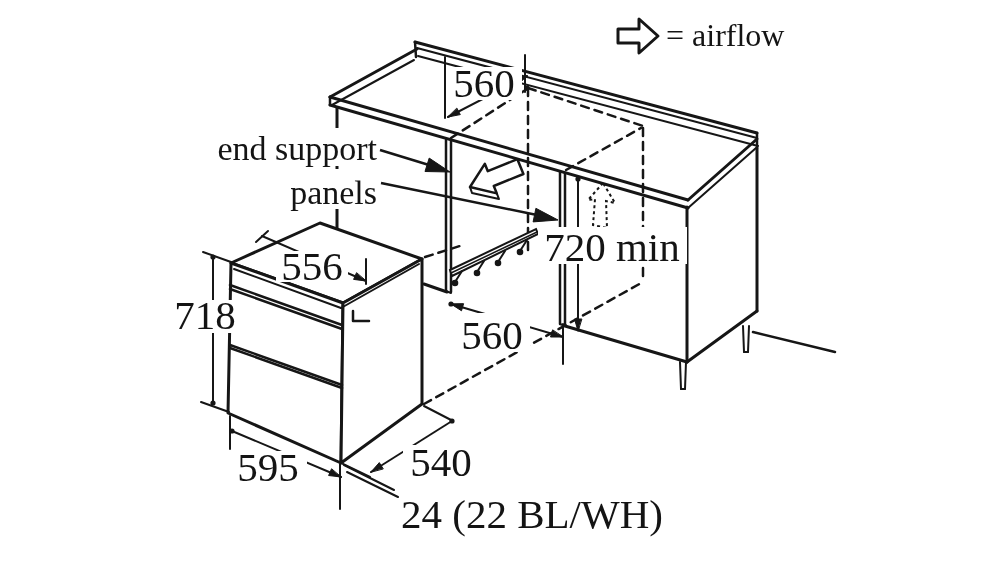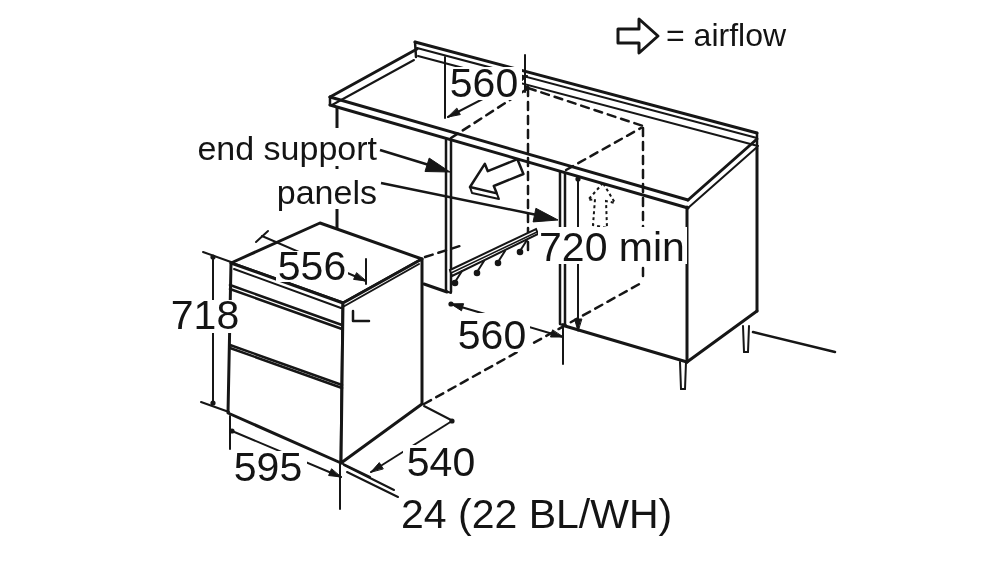--- a/index.html
+++ b/index.html
@@ -1,18 +1,18 @@
 <!DOCTYPE html>
 <html><head>
 <meta charset="utf-8">
 <style>
   html,body{margin:0;padding:0;background:#fff;}
   .stage{
     position:relative;width:988px;height:562px;background:#fff;
-    font-family:Liberation Sans, sans-serif;overflow:hidden;
+    font-family:Liberation Serif, serif;overflow:hidden;
   }
   svg{position:absolute;left:0;top:0;}
   text{fill:#141414;}
   .num{font-size:41px;}
   .lbl{font-size:34px;}
   .legend-txt{font-size:32px;}
 </style>
 </head>
 <body>
 

